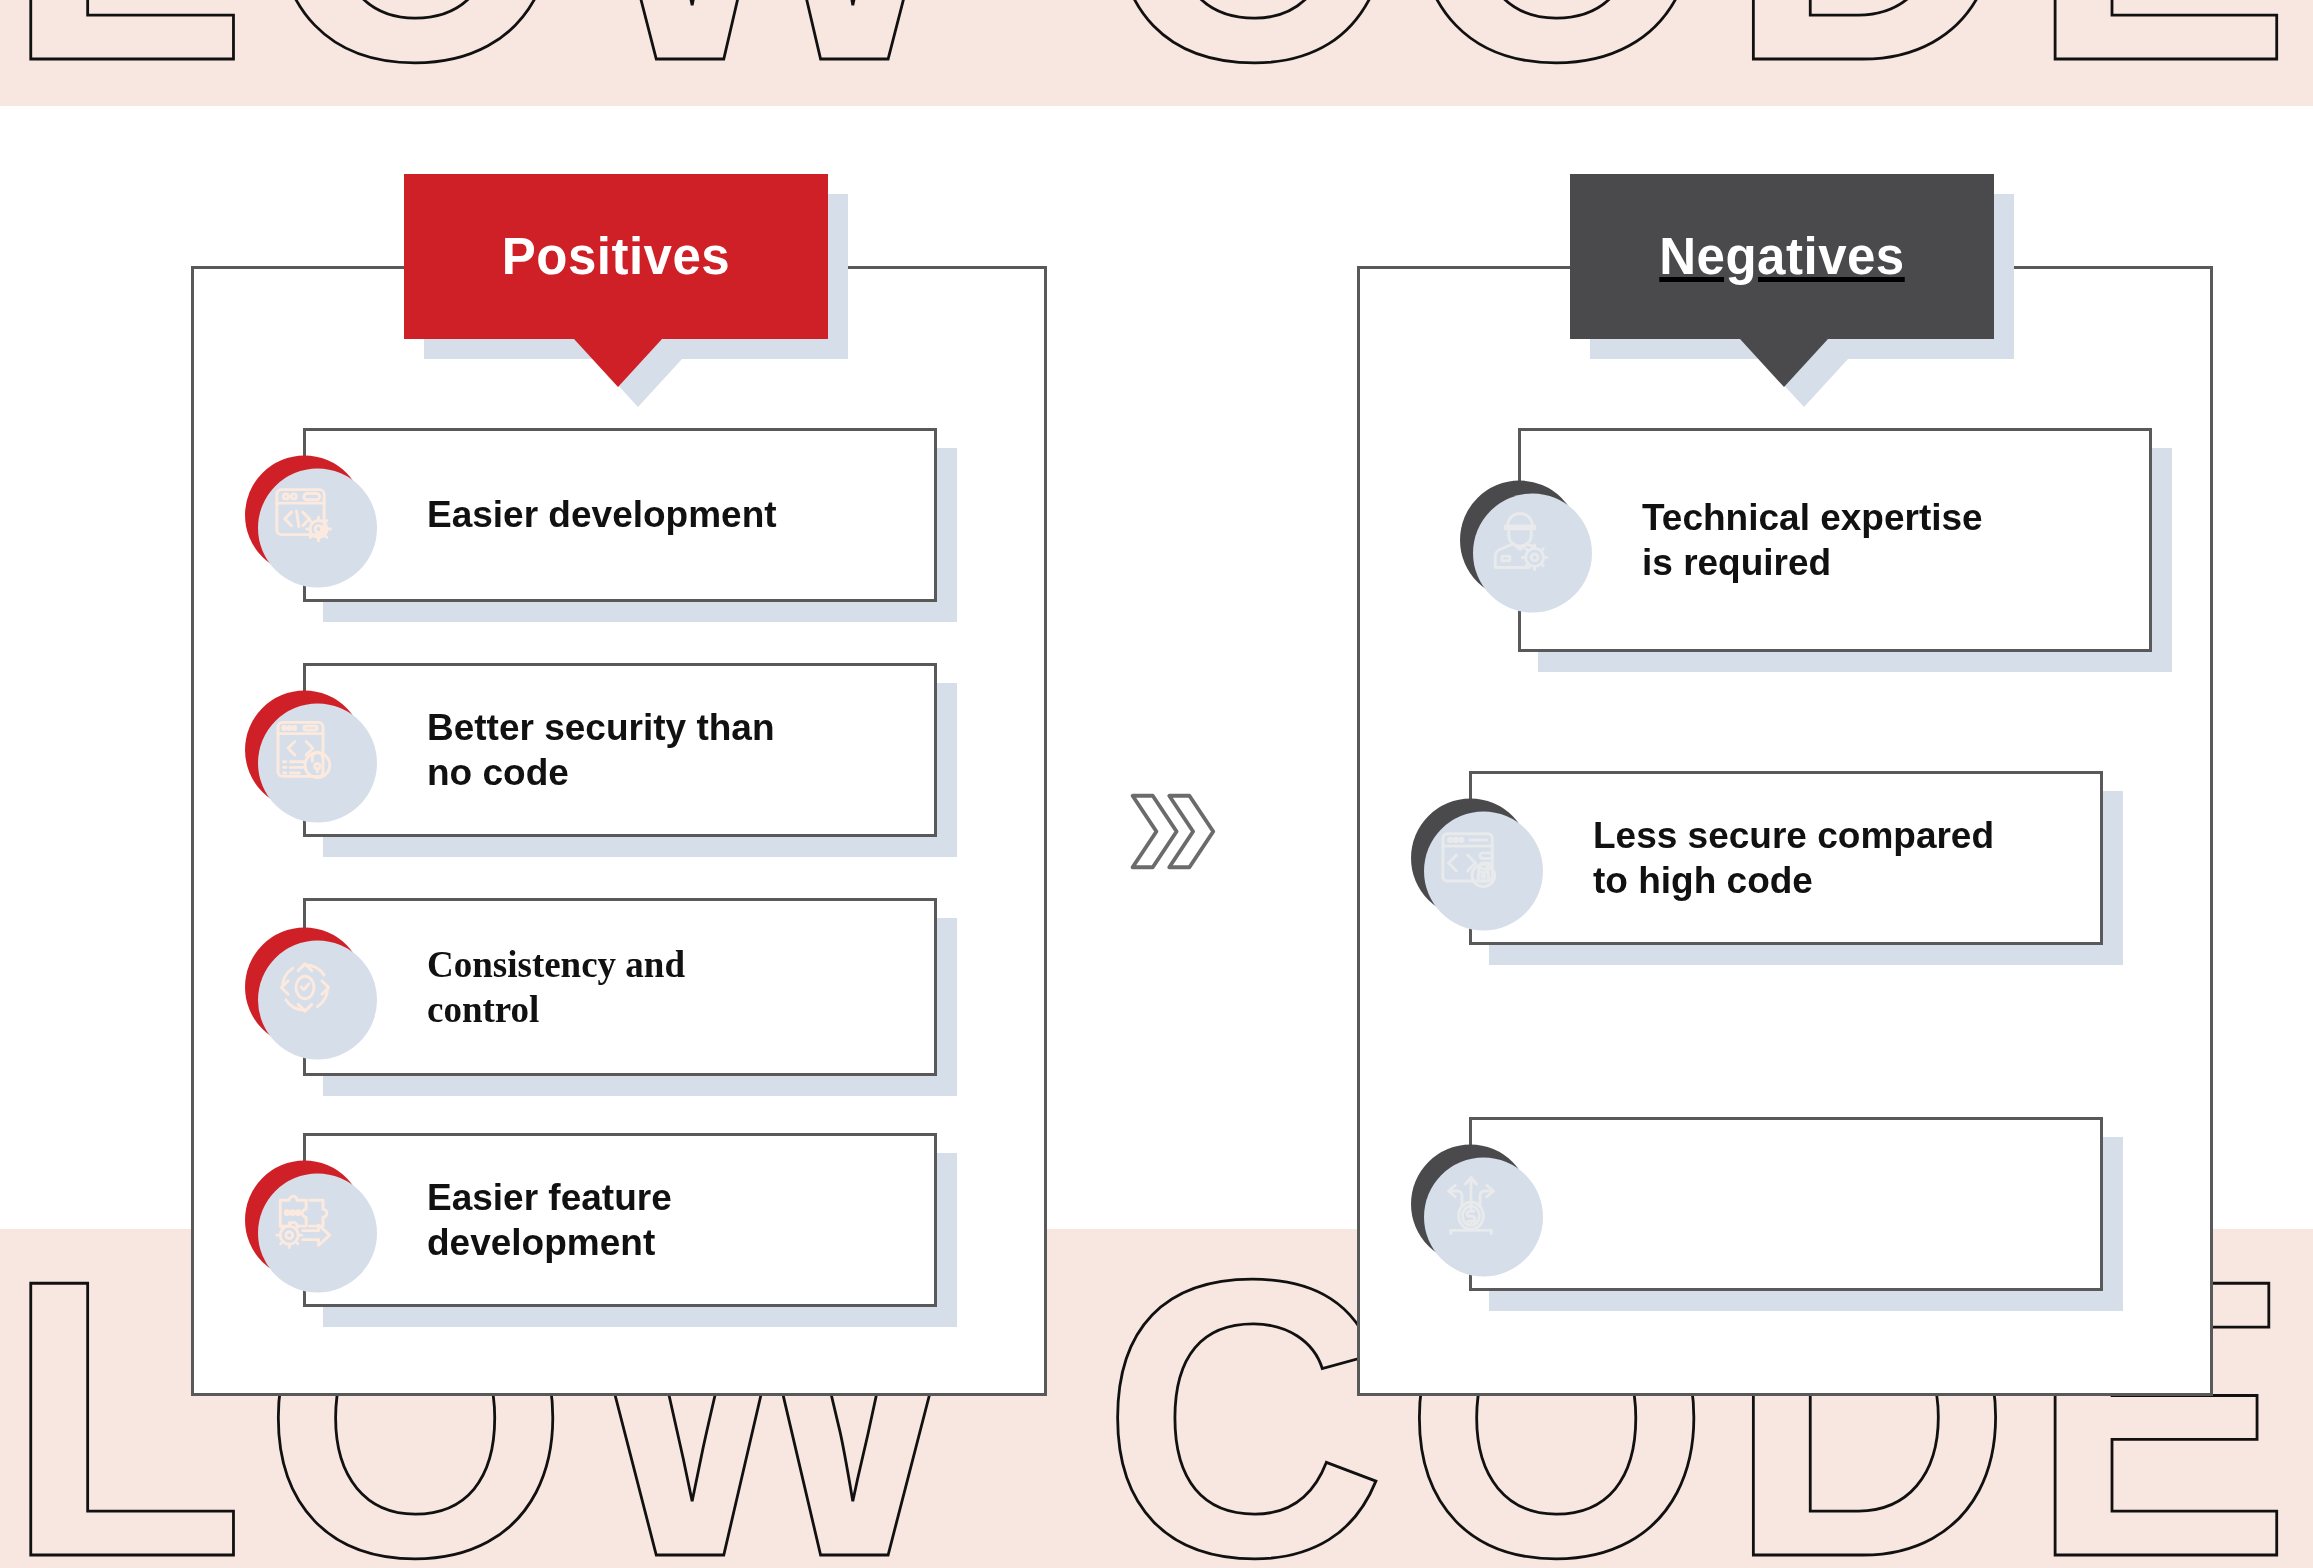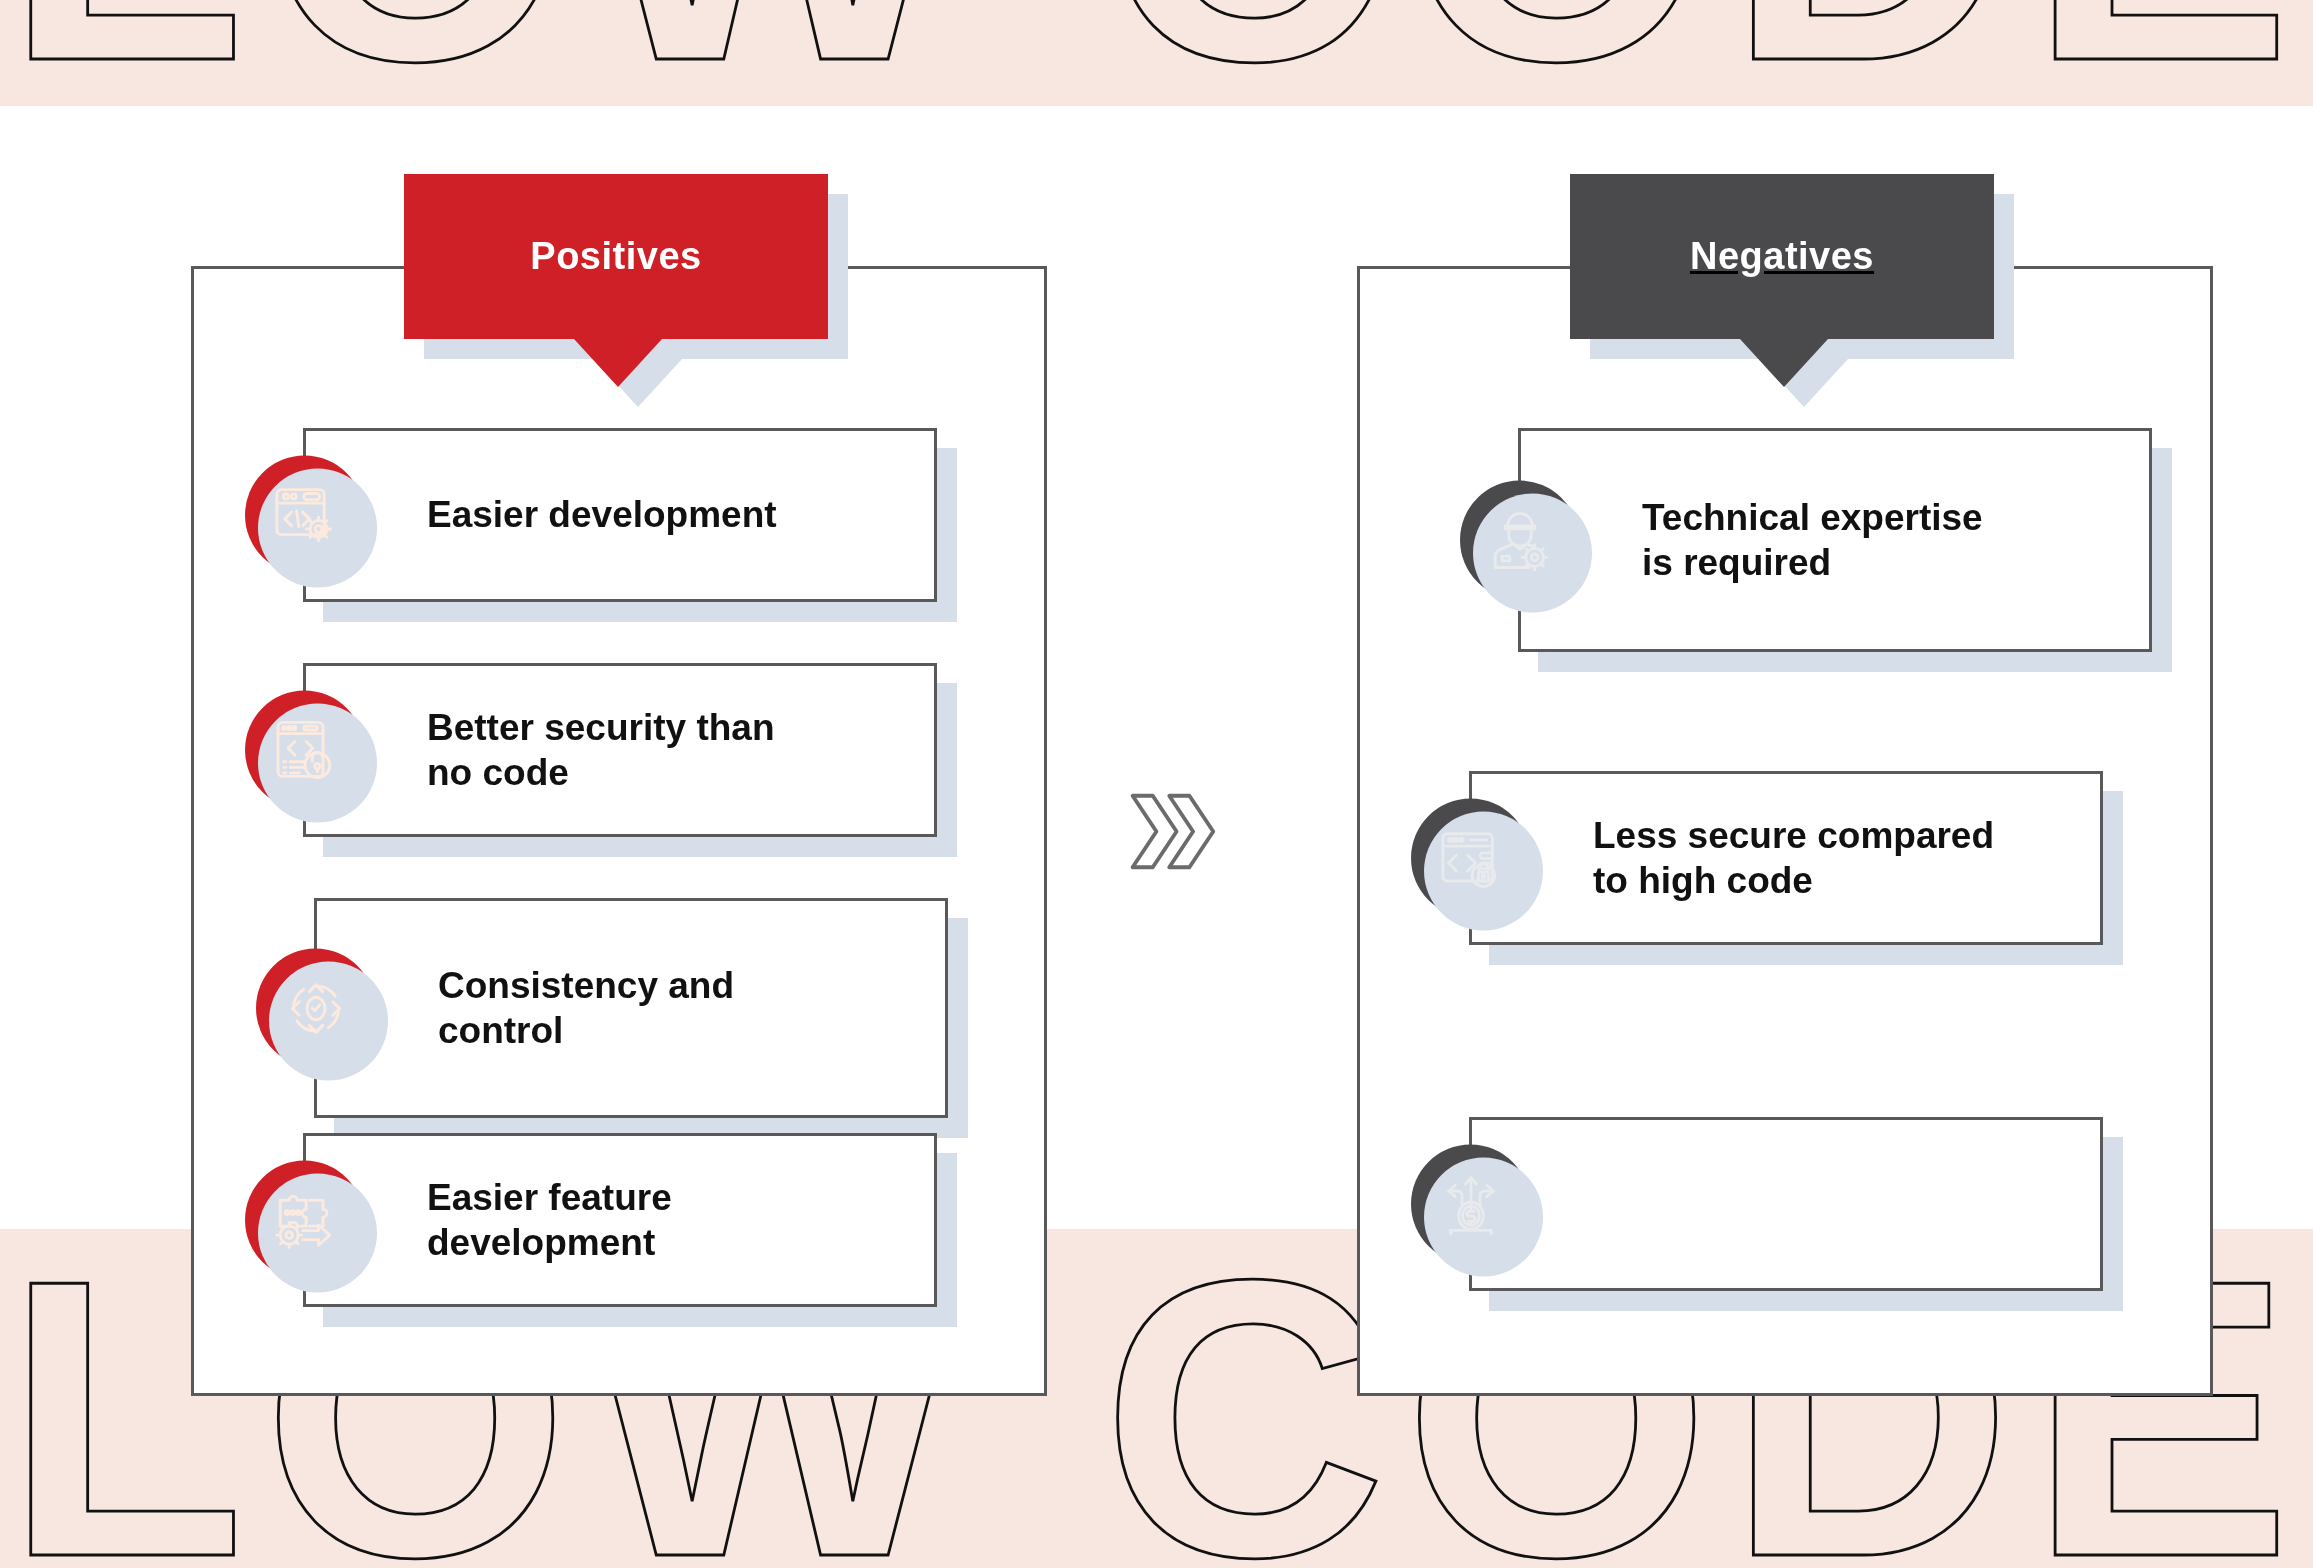--- a/index.html
+++ b/index.html
@@ -77,21 +77,21 @@
     left:170px; top:165px;
     width:0; height:0;
     border-left:44px solid transparent;
     border-right:44px solid transparent;
     border-top:48px solid currentColor;
   }
   .banner-box.red  { background:#D02027; color:#D02027; }
   .banner-box.dark { background:#4A4A4D; color:#4A4A4D; }
   .banner-label {
     color:#ffffff;
-    font-size:38px;
+    font-size:51px;
     font-weight:700;
     letter-spacing:0.5px;
     position:relative;
     z-index:2;
   }
 
   
   .card {
     position:absolute;
     z-index:5;
@@ -140,21 +140,21 @@
     background:#D6DEE9;
     z-index:-1;
   }
   .icon-badge.red  { background:#D02027; }
   .icon-badge.dark { background:#4A4A4D; }
   .icon-badge svg { width:72px; height:72px; display:block; }
 
   
   .card.p1 { left:303px;  top:428px;  width:634px; height:174px; }
   .card.p2 { left:303px;  top:663px;  width:634px; height:174px; }
-  .card.p3 { left:314px;  top:898px;  width:634px; height:220px; }
+  .card.p3 { left:303px;  top:898px;  width:634px; height:178px;font-family:Liberation Serif, serif; }
   .card.p4 { left:303px;  top:1133px; width:634px; height:174px; }
 
   
   .card.n1 { left:1518px; top:428px;  width:634px; height:224px; }
   .card.n2 { left:1469px; top:771px;  width:634px; height:174px; }
   .card.n3 { left:1469px; top:1117px; width:634px; height:174px; }
 
   
   .chevrons {
     position:absolute;

